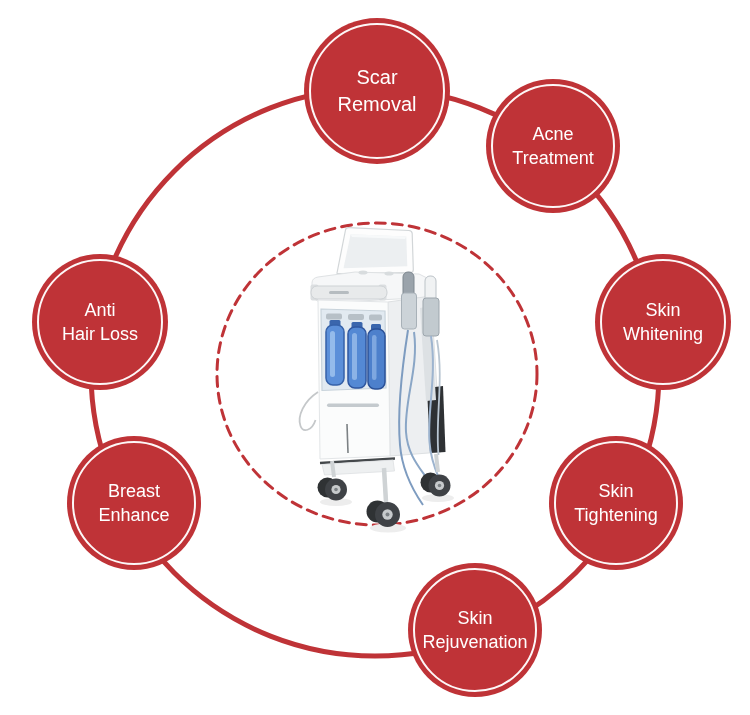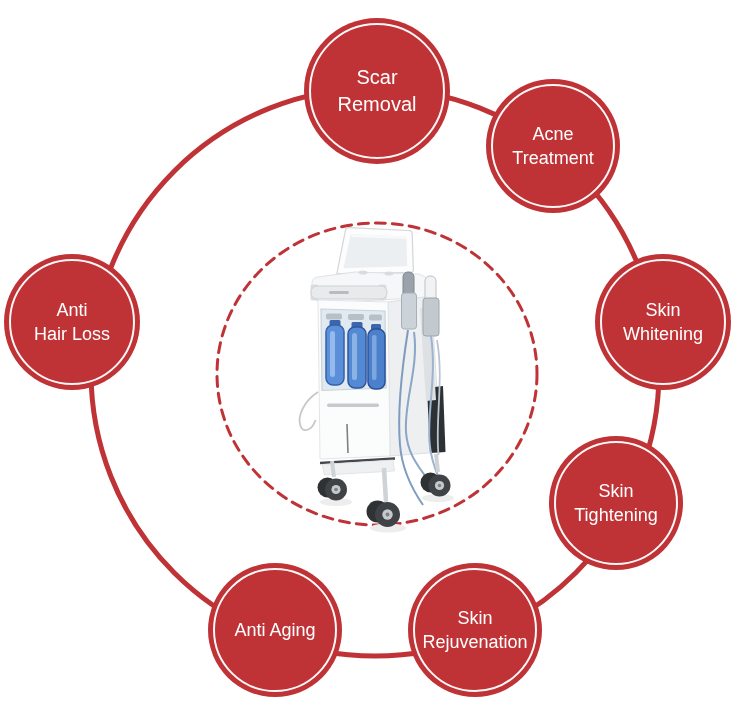--- a/index.html
+++ b/index.html
@@ -159,24 +159,25 @@
   <div class="node" style="left:549px;top:436px;width:134px;height:134px;">
     <span class="lbl">Skin
 Tightening</span>
   </div>
 
   <div class="node" style="left:408px;top:563px;width:134px;height:134px;">
     <span class="lbl">Skin
 Rejuvenation</span>
   </div>
 
-  <div class="node" style="left:208px;top:563px;width:134px;height:134px;">
-    <span class="lbl">Anti Aging</span>
+
+  <div class="node" style="left:67px;top:436px;width:134px;height:134px;">
+    <span class="lbl">Breast
+Enhance</span>
   </div>
 
-
-  <div class="node" style="left:4px;top:254px;width:136px;height:136px;">
+  <div class="node" style="left:32px;top:254px;width:136px;height:136px;">
     <span class="lbl">Anti
 Hair Loss</span>
   </div>
 
 
 </div>
 
 </body></html>

